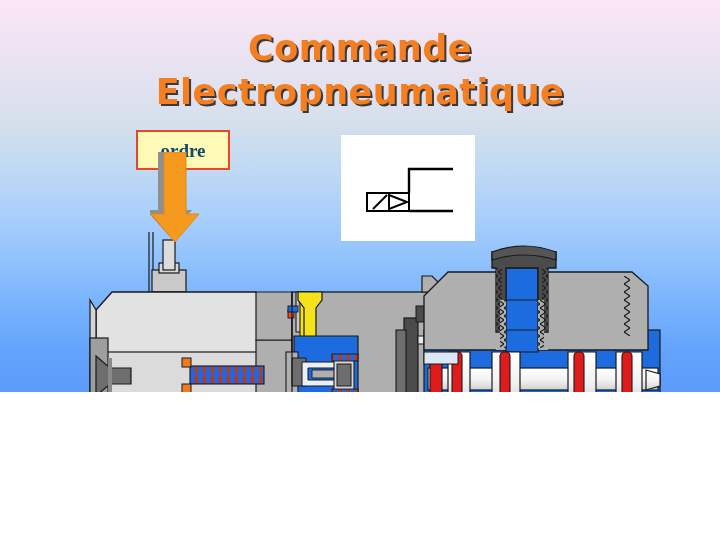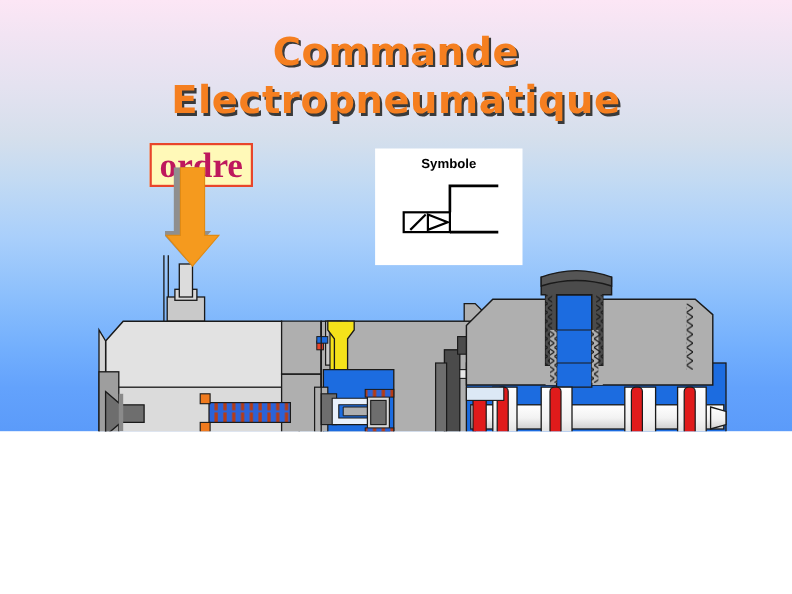--- a/index.html
+++ b/index.html
@@ -57,22 +57,22 @@
     background: #FFF9B8;
     border: 2px solid #E8452B;
     box-sizing: border-box;
     display: flex;
     align-items: center;
     justify-content: center;
   }
   #ordre-label {
     font-family: "Liberation Serif", serif;
     font-weight: bold;
-    font-size: 32px;
-    color: #be185d;
+    font-size: 19px;
+    color: #0c4a6e;
     line-height: 1;
   }
 
   
   #arrow-wrap {
     position: absolute;
     left: 150px;
     top: 152px;
     width: 60px;
     height: 100px;
@@ -308,21 +308,20 @@
   <div id="arrow-wrap">
     <svg class="arrow-shape" width="60" height="100" viewBox="0 0 60 100">
 
       <path d="M8 0 L30 0 L30 58 L42 58 L19 84 L-4 58 L8 58 Z" fill="#8F8F8F"></path>
 
       <path d="M14 0 L36 0 L36 62 L49 62 L25 90 L1 62 L14 62 Z" fill="#F59A1E" stroke="#E08A12" stroke-width="1"></path>
     </svg>
   </div>
 
   <div id="symbole-box">
-    <div id="symbole-title">Symbole</div>
     <svg id="symbole-svg" width="100" height="62" viewBox="0 0 100 62">
 
       <path d="M48 28 L48 4 L92 4" fill="none" stroke="#000000" stroke-width="2.4"></path>
 
       <rect x="6" y="28" width="42" height="18" fill="none" stroke="#000000" stroke-width="2"></rect>
 
       <line x1="12" y1="44" x2="26" y2="30" stroke="#000000" stroke-width="2"></line>
 
       <path d="M28 30 L46 37 L28 44 Z" fill="none" stroke="#000000" stroke-width="2"></path>
 

